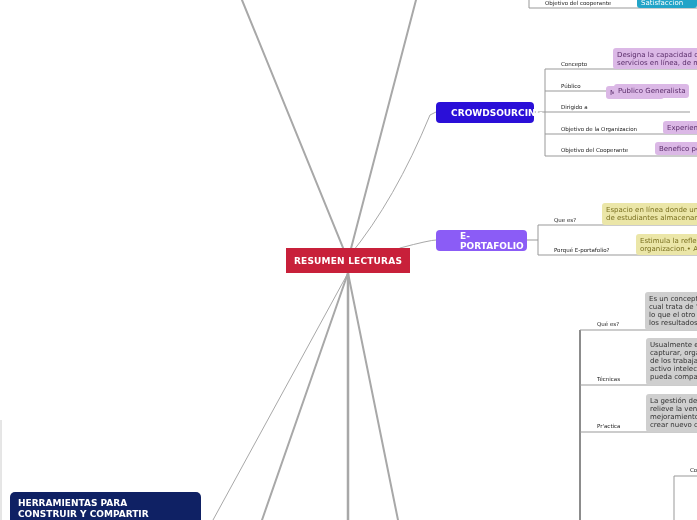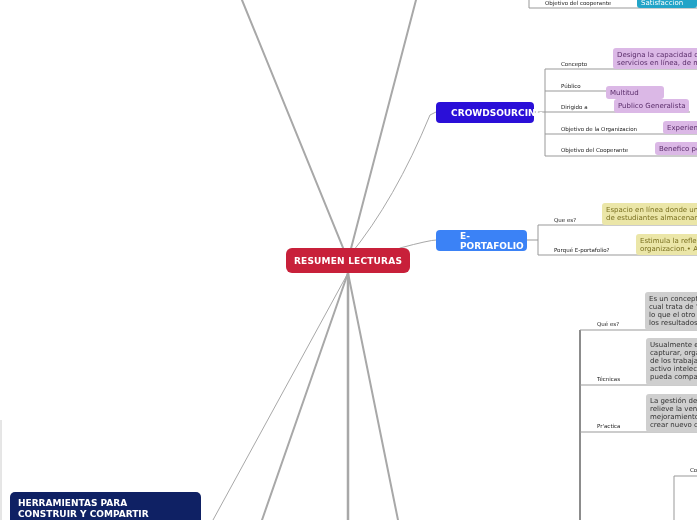--- a/index.html
+++ b/index.html
@@ -1,22 +1,22 @@
 <!DOCTYPE html>
 <html><head>
 <meta charset="utf-8">
 <style>
   html, body { margin:0; padding:0; }
   body { width:697px; height:520px; position:relative; overflow:hidden; background:#ffffff; font-family:"DejaVu Sans", sans-serif; }
   svg.lines { position:absolute; left:0; top:0; width:697px; height:520px; }
   .node { position:absolute; box-sizing:border-box; }
-  .central { left:286px; top:248px; width:124px; height:25px; background:#c8203a; border-radius:6px; color:#fff; font-weight:bold; font-size:9px; display:flex; align-items:center; justify-content:center; letter-spacing:0.2px; }
+  .central { left:286px; top:248px; width:124px; height:25px; background:#c8203a; border-radius:0; color:#fff; font-weight:bold; font-size:9px; display:flex; align-items:center; justify-content:center; letter-spacing:0.2px; }
   .main { height:21px; border-radius:4px; color:#fff; font-weight:bold; font-size:9px; display:flex; align-items:center; justify-content:center;padding-left:24px; }
   .crowd { left:436px; top:102px; width:98px; background:#2a0fd8; }
-  .eport { left:436px; top:230px; width:91px; background:#3b82f6; }
+  .eport { left:436px; top:230px; width:91px; background:#8b5cf6; }
   .herr { left:10px; top:492px; width:191px; height:40px; background:#0f2164; border-radius:5px; color:#fff; font-weight:bold; font-size:9px; padding:6px 8px; line-height:11px; display:block; justify-content:flex-start; }
   .lbl { position:absolute; font-size:5.5px; color:#222; white-space:nowrap; }
   .bubble { position:absolute; font-size:7px; line-height:8px; padding:3px 4px; border-radius:3px; white-space:nowrap; overflow:hidden; box-sizing:border-box; }
   .purple { background:#dbb8e6; color:#5a2d6a; }
   .yellow { background:#ebe6a8; color:#7a7020; }
   .gray { background:#cfcfcf; color:#333; }
   .teal { background:#22a4c8; color:#fff; }
 </style>
 </head>
 <body>
@@ -68,21 +68,21 @@
 
 <div class="node central">RESUMEN LECTURAS</div>
 
 <div class="node main crowd">CROWDSOURCING</div>
 <span class="lbl" style="left:561px;top:61px;">Concepto</span>
 <div class="bubble purple" style="left:613px;top:48px;width:90px;height:21px;white-space:pre;">Designa la capacidad d
 servicios en línea, de m</div>
 <span class="lbl" style="left:561px;top:83px;">Público</span>
 <div class="bubble purple" style="left:606px;top:62px;width:58px;height:13px;margin-top:24px;">Multitud</div>
 <span class="lbl" style="left:561px;top:104px;">Dirigido a</span>
-<div class="bubble purple" style="left:614px;top:99px;width:75px;height:14px;">Publico Generalista</div>
+<div class="bubble purple" style="left:614px;top:84px;width:75px;height:14px;">Publico Generalista</div>
 <span class="lbl" style="left:561px;top:126px;">Objetivo de la Organizacion</span>
 <div class="bubble purple" style="left:663px;top:121px;width:40px;height:13px;">Experien</div>
 <span class="lbl" style="left:561px;top:147px;">Objetivo del Cooperante</span>
 <div class="bubble purple" style="left:655px;top:142px;width:45px;height:13px;">Benefico pe</div>
 
 <div class="node main eport">E-PORTAFOLIO</div>
 <span class="lbl" style="left:554px;top:217px;">Que es?</span>
 <div class="bubble yellow" style="left:602px;top:203px;width:100px;height:22px;white-space:pre;">Espacio en línea donde un
 de estudiantes almacenan</div>
 <span class="lbl" style="left:554px;top:247px;">Porqué E-portafolio?</span>

